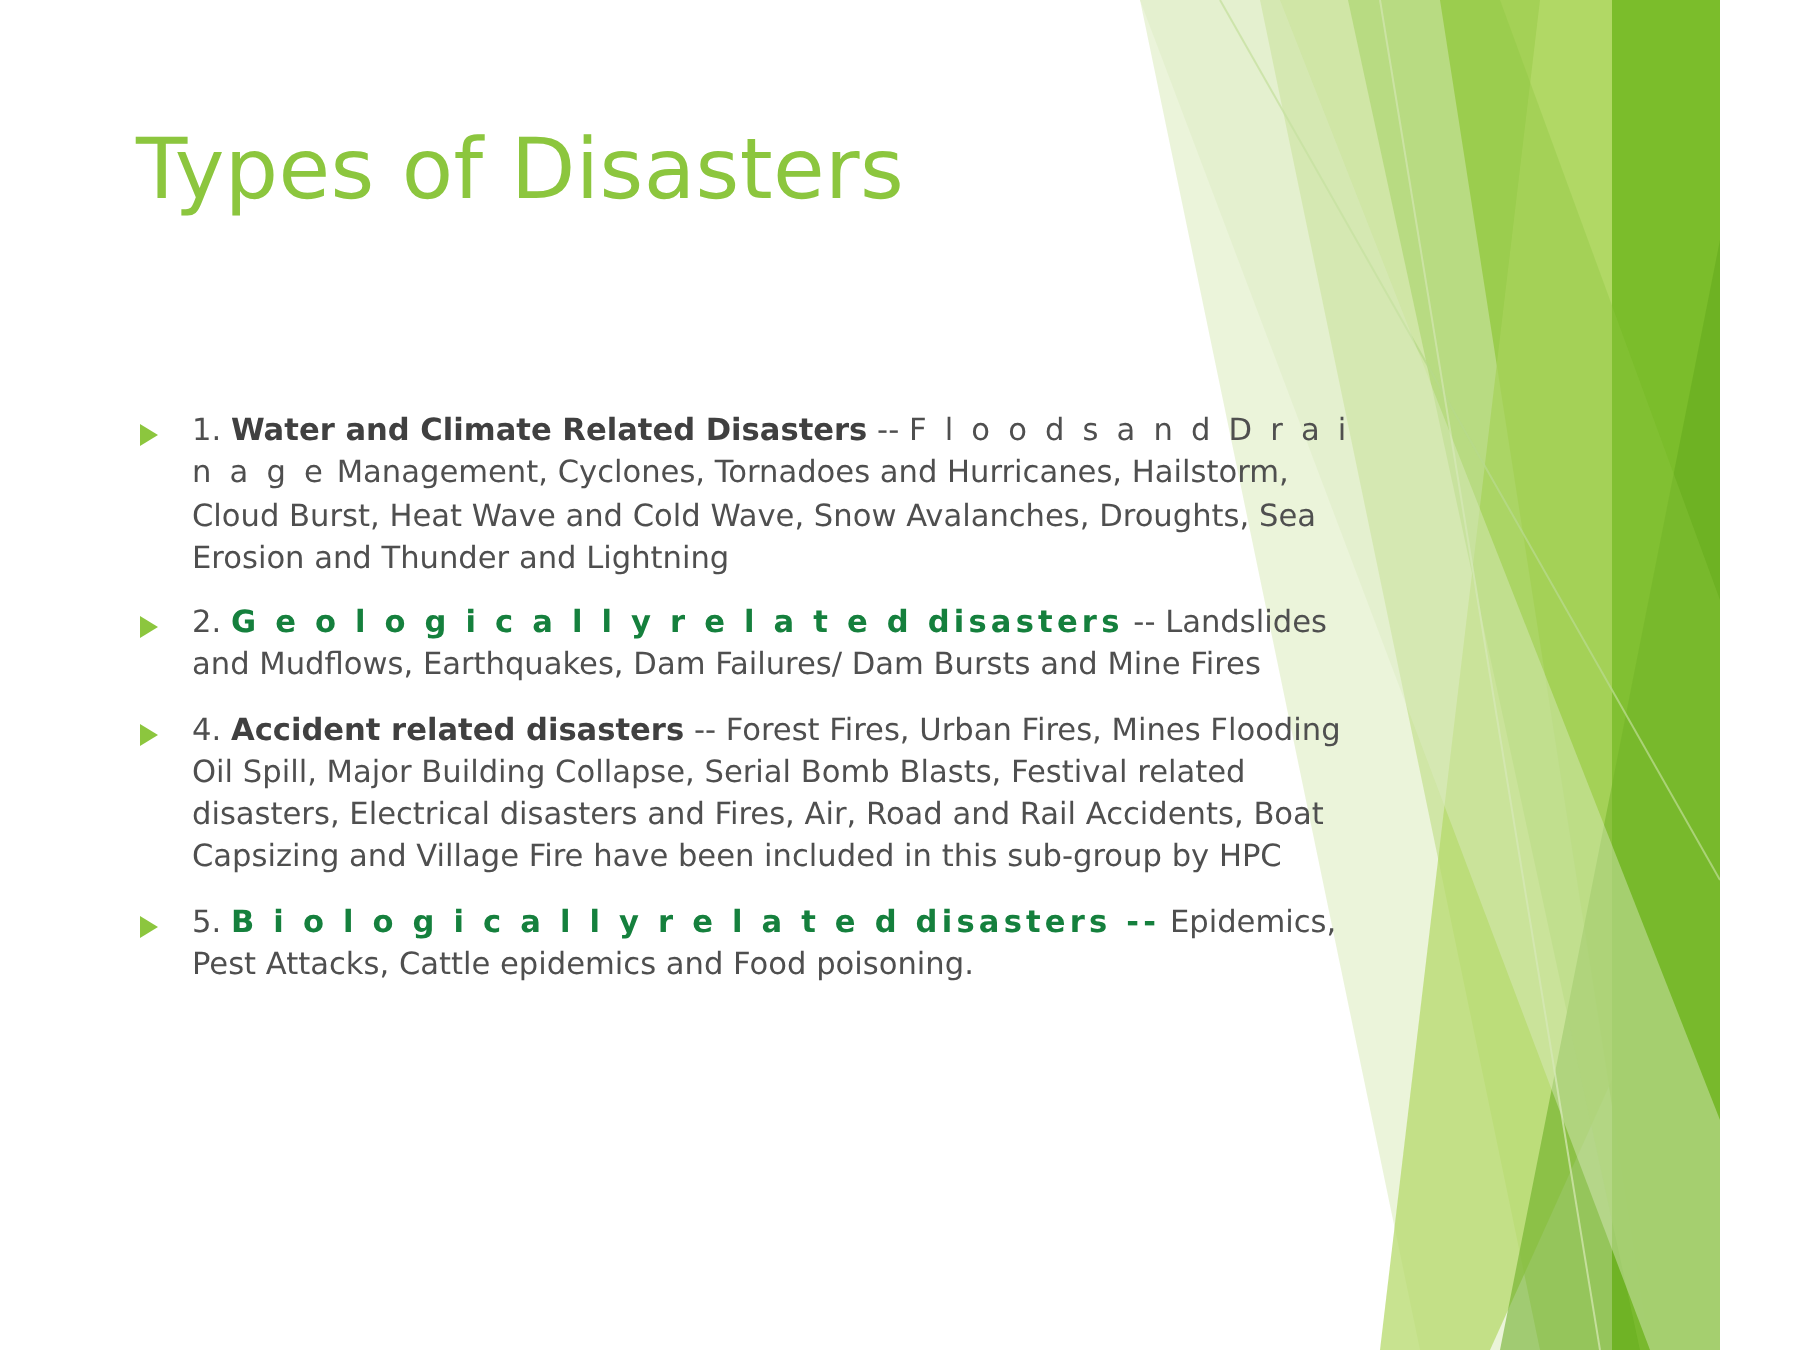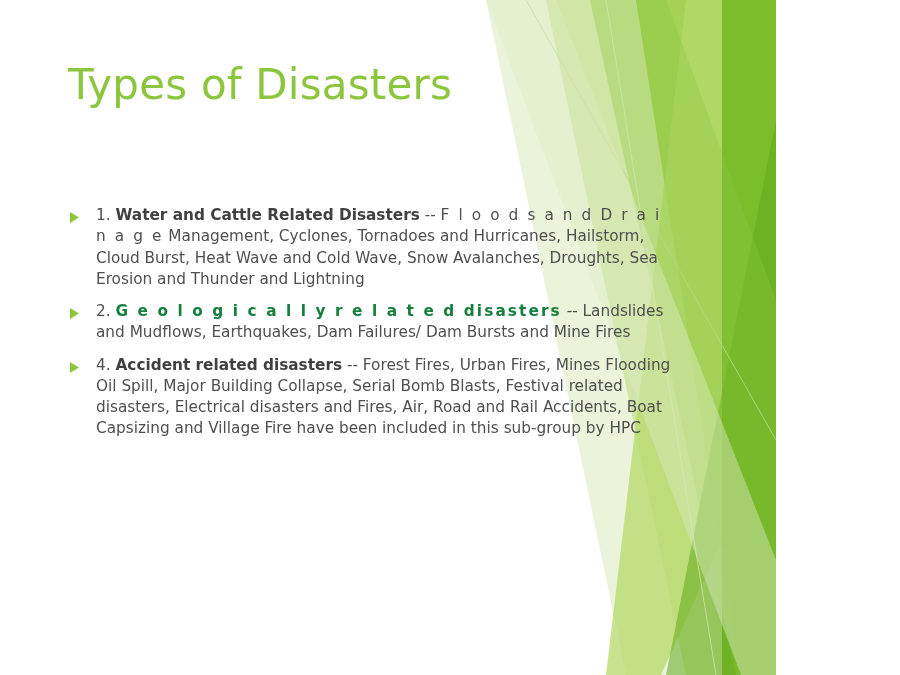--- a/index.html
+++ b/index.html
@@ -8,21 +8,21 @@
   }
   body {
     width: 900px;
     height: 675px;
     background: #ffffff;
     font-family: "DejaVu Sans", sans-serif;
     overflow: hidden;
   }
   .slide {
     position: relative;
-    width: 776px;
+    width: 860px;
     height: 675px;
     background: #ffffff;
     overflow: hidden;
   }
   
   .deco {
     position: absolute;
     top: 0;
     right: 0;
     width: 290px;
@@ -110,21 +110,21 @@
   <div class="body">
 
     <div class="bullet-row">
       <div class="bullet-marker">
         <svg width="10" height="11" viewBox="0 0 10 11">
             <polygon points="0,0 9,5.5 0,11" fill="#8CC63E"></polygon>
           </svg>
       </div>
       <div class="bullet-text">
         <span>1.</span>
-        <span class="bold">Water and Cattle Related Disasters</span>
+        <span class="bold">Water and Climate Related Disasters</span>
         <span>--</span>
         <span class="sp" style="font-weight:normal;color:#4f4f4f;">F l o o d s  a n d  D r a i n a g e</span>
         <span>Management, Cyclones, Tornadoes and Hurricanes, Hailstorm, Cloud Burst, Heat Wave and Cold Wave, Snow Avalanches, Droughts, Sea Erosion and Thunder and Lightning</span>
       </div>
     </div>
 
     <div class="bullet-row">
       <div class="bullet-marker">
         <svg width="10" height="11" viewBox="0 0 10 11">
             <polygon points="0,0 9,5.5 0,11" fill="#8CC63E"></polygon>
@@ -146,15 +146,27 @@
           </svg>
       </div>
       <div class="bullet-text">
         <span>4.</span>
         <span class="bold">Accident related disasters</span>
         <span>--</span>
         <span>Forest Fires, Urban Fires, Mines Flooding Oil Spill, Major Building Collapse, Serial Bomb Blasts, Festival related disasters, Electrical disasters and Fires, Air, Road and Rail Accidents, Boat Capsizing and Village Fire have been included in this sub-group by HPC</span>
       </div>
     </div>
 
+    <div class="bullet-row">
+      <div class="bullet-marker">
+        <svg width="10" height="11" viewBox="0 0 10 11">
+            <polygon points="0,0 9,5.5 0,11" fill="#8CC63E"></polygon>
+          </svg>
+      </div>
+      <div class="bullet-text">
+        <span>5.</span>
+        <span class="sp">B i o l o g i c a l l y  r e l a t e d  disasters --</span>
+        <span>Epidemics, Pest Attacks, Cattle epidemics and Food poisoning.</span>
+      </div>
+    </div>
 
   </div>
 </div>
 
 </body></html>

